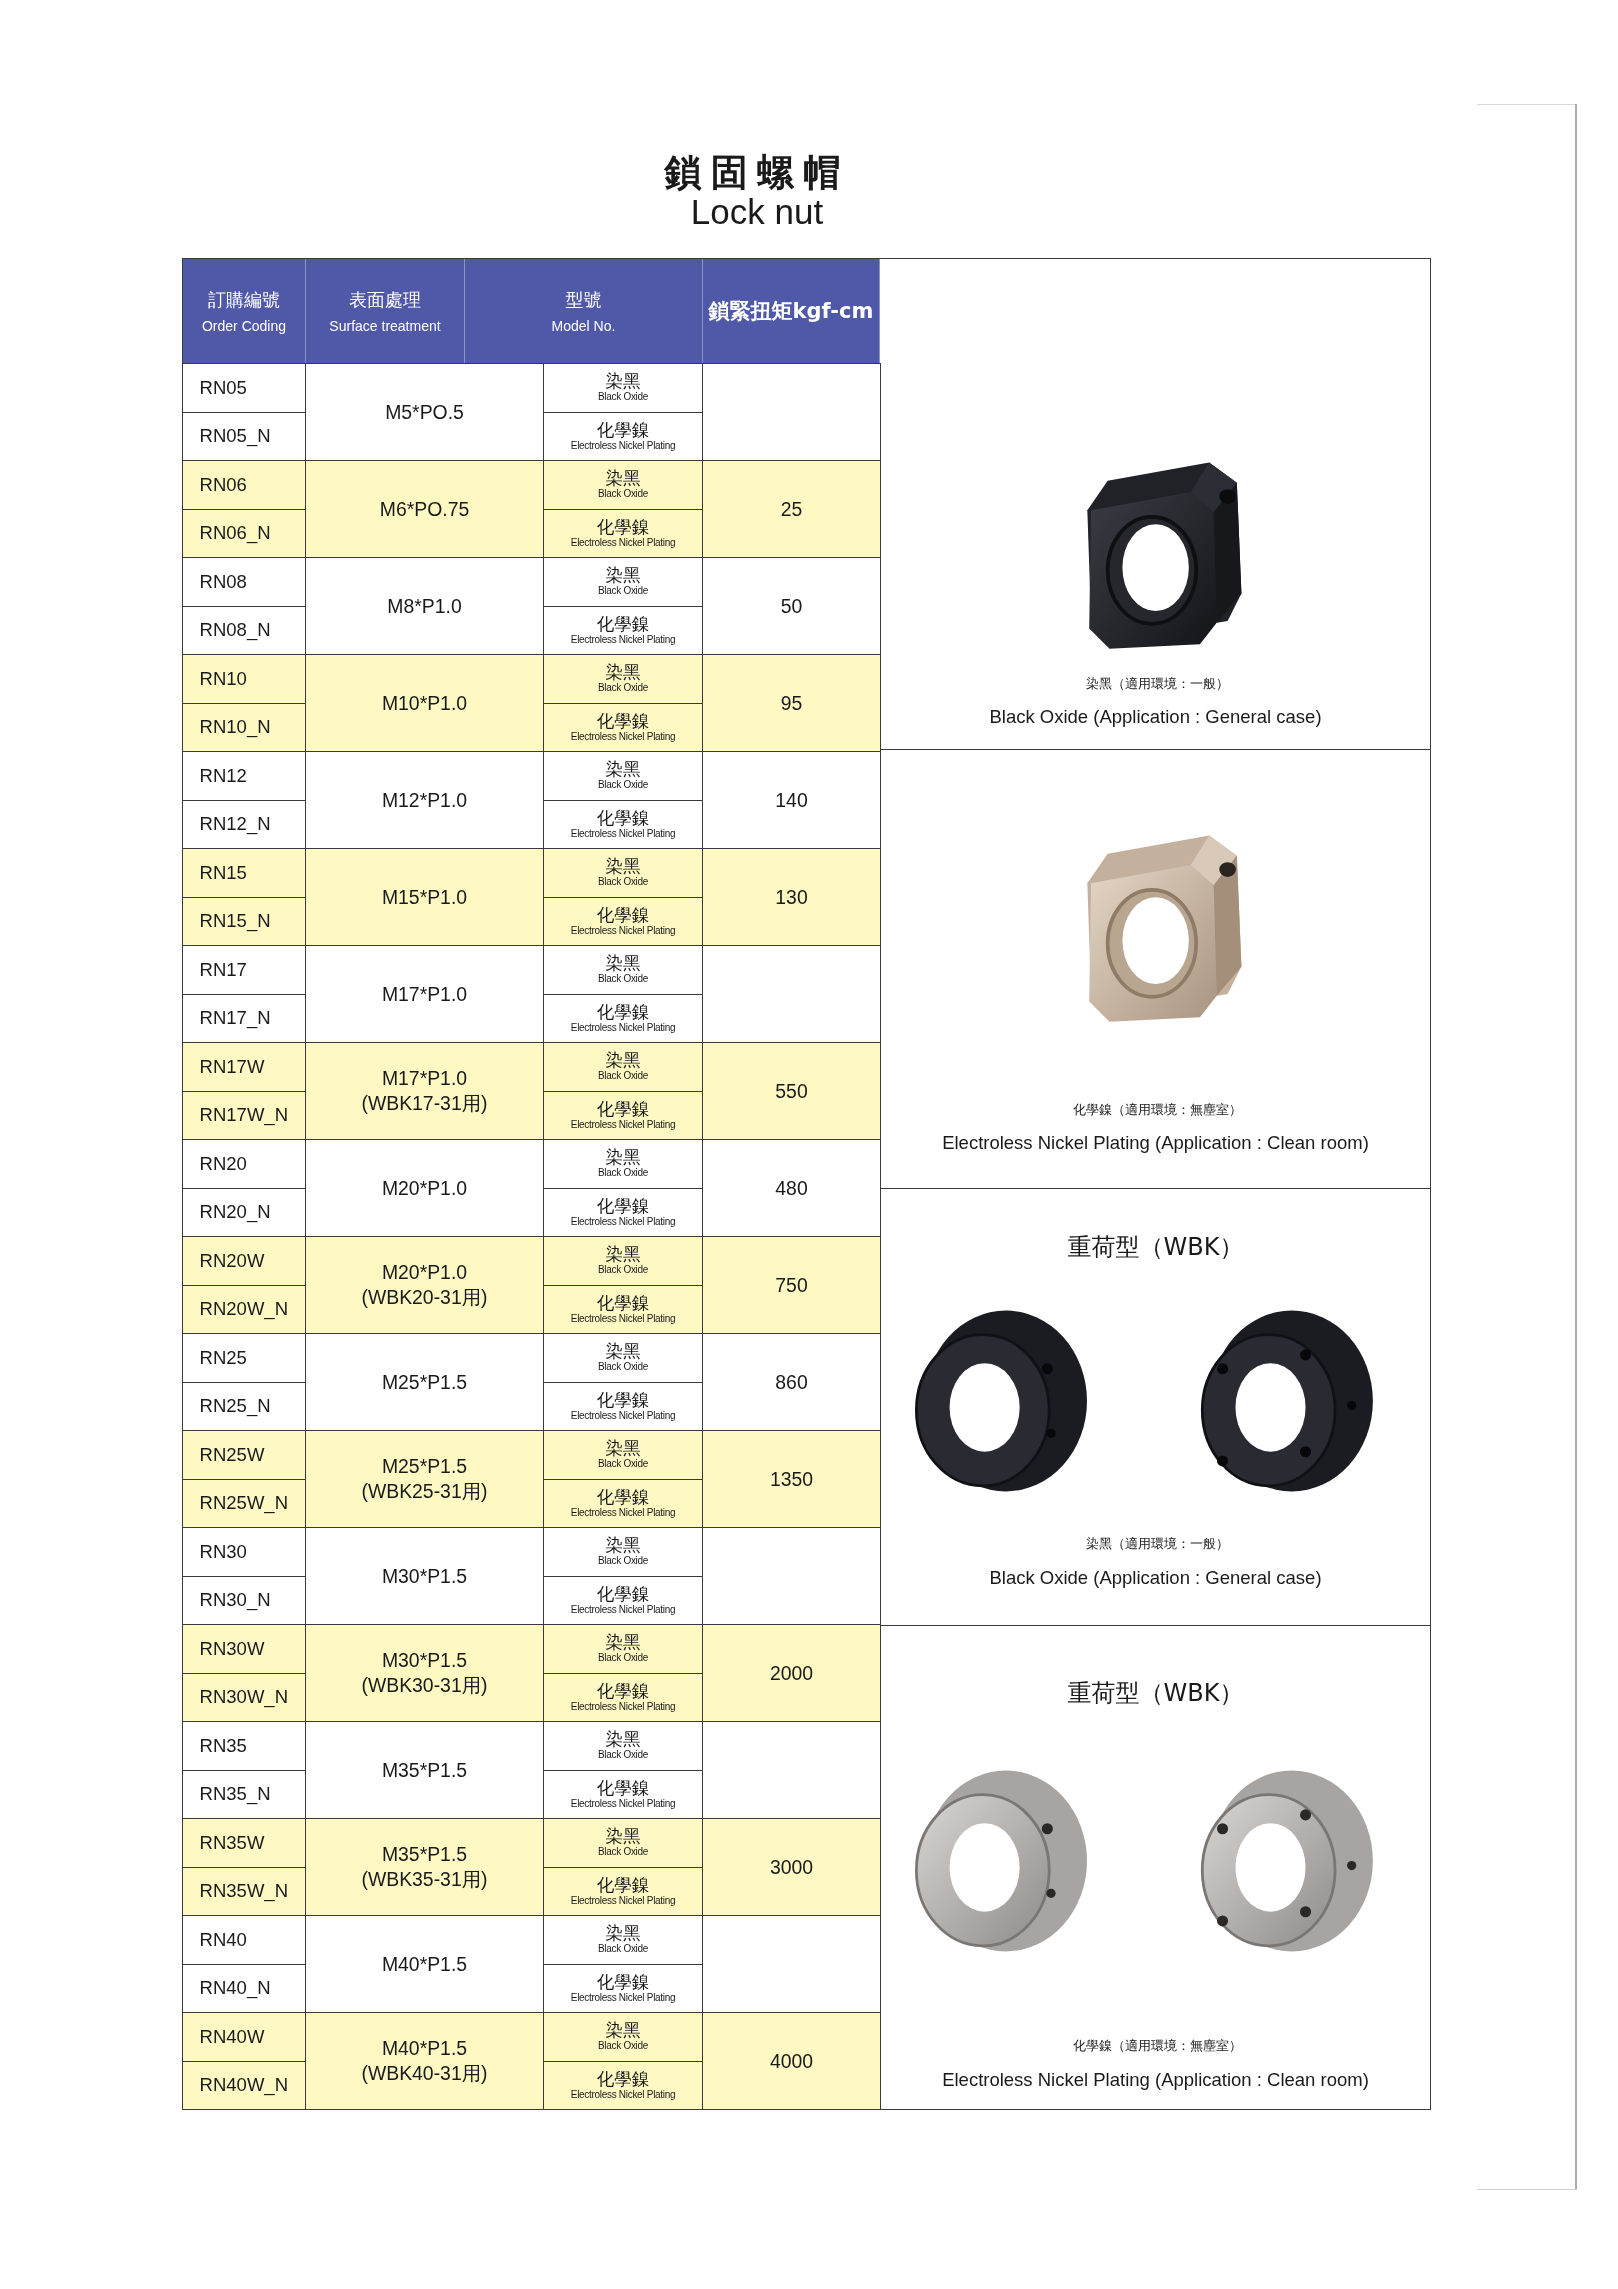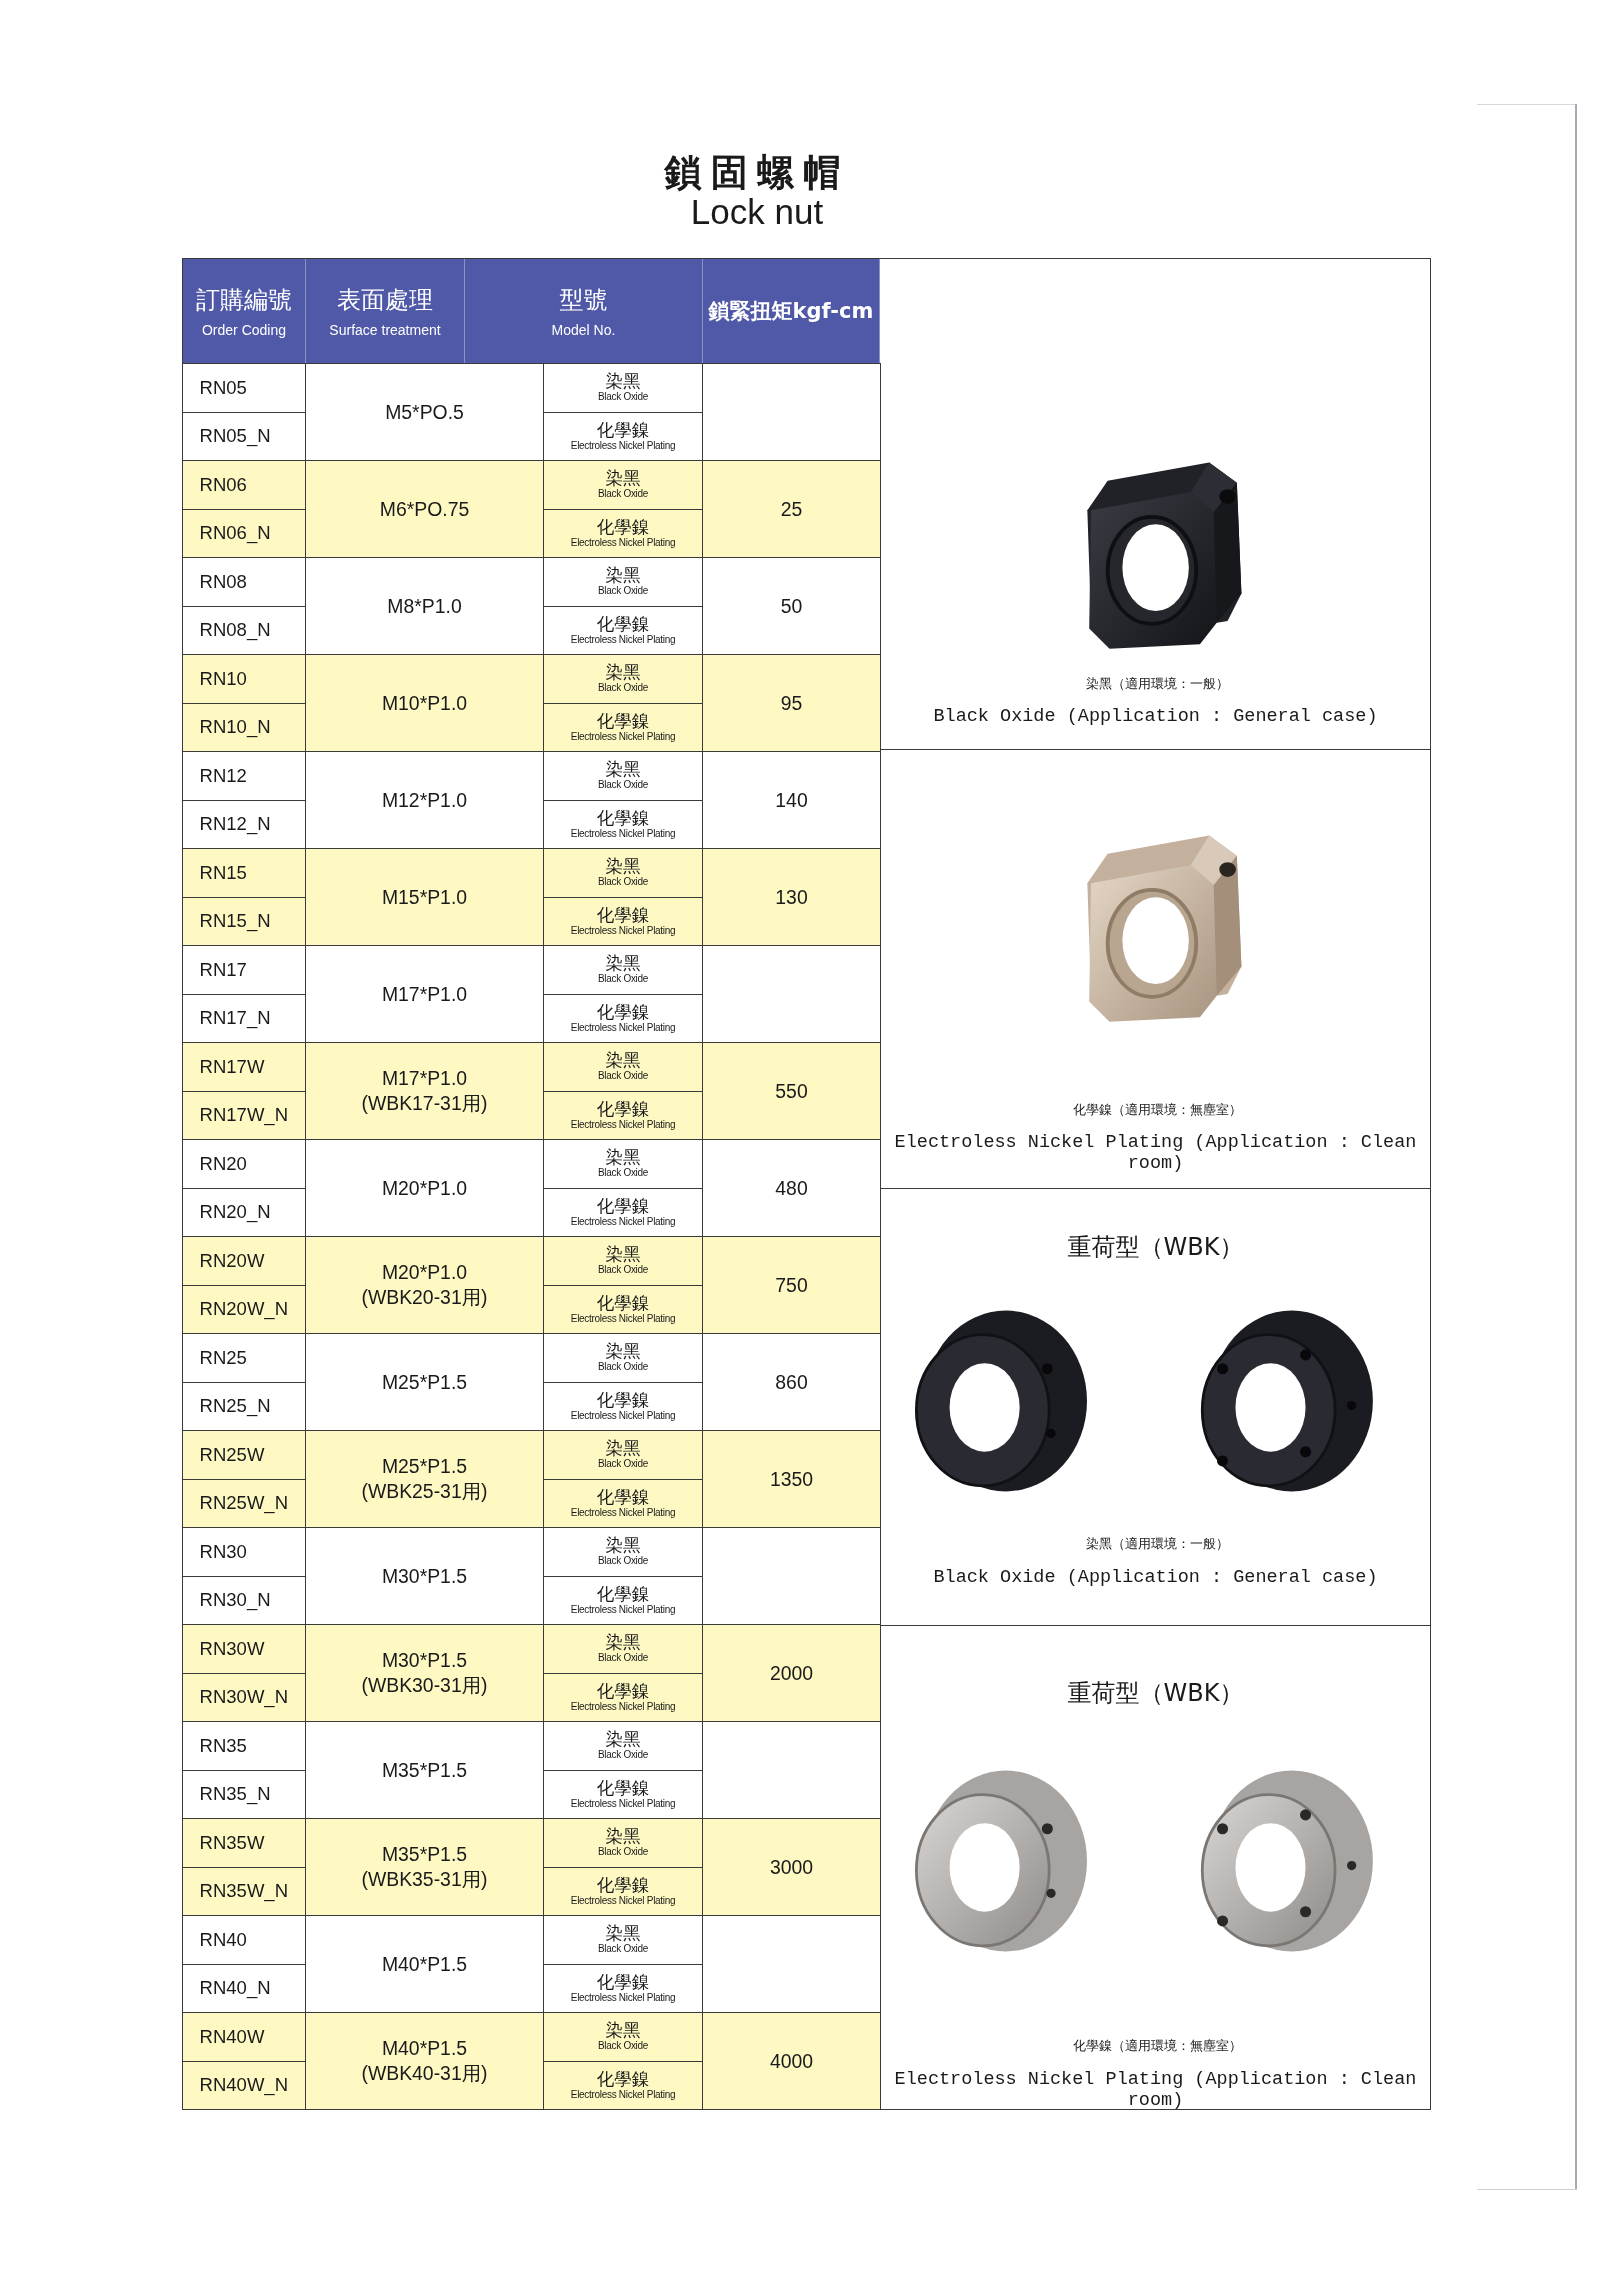--- a/index.html
+++ b/index.html
@@ -6,21 +6,21 @@
   body { width:1619px; height:2290px; position:relative; overflow:hidden; font-family:"Liberation Sans", "DejaVu Sans", sans-serif; color:#1a1a1a; }
   .page-edge-top { position:absolute; left:1477px; top:104px; width:100px; height:0.9px; background:#d8d8dc; }
   .page-edge-right { position:absolute; left:1575px; top:104px; width:1.8px; height:2086px; background:#a9aab4; }
   .page-edge-bottom { position:absolute; left:1477px; top:2189px; width:100px; height:0.9px; background:#d0d0d4; }
   .title { position:absolute; left:0; width:1514px; text-align:center; }
   .title-zh { top:148px; font-size:37px; letter-spacing:9.2px; font-weight:bold; font-family:"DejaVu Sans", sans-serif; }
   .title-en { top:192px; font-size:35px; }
   .table { position:absolute; left:182px; top:258px; width:1249px; border:1.8px solid #3a3a3a; box-sizing:border-box; }
   .hdr { display:flex; height:104px; }
   .hcell { background:#5059a8; color:#ffffff; border-right:0.9px solid #8d93c9; box-sizing:border-box; display:flex; flex-direction:column; align-items:center; justify-content:center; text-align:center; }
-  .hcell .zh { font-size:24px; font-family:Liberation Sans, sans-serif; }
+  .hcell .zh { font-size:18px; font-family:Liberation Sans, sans-serif; }
   .hcell .en { font-size:14px; margin-top:5.5px; }
   .hcell .single { font-size:21px; font-family:"DejaVu Sans", sans-serif;font-weight:bold; }
   .c1 { width:123px; } .c2 { width:238px; } .c3 { width:159px; } .c4 { width:177px; }
   .hblank { flex:1; background:#ffffff; }
   .body { display:flex; }
   .left { width:697px; }
   .group { display:flex; height:97px; border-top:1.8px solid #3a3a3a; box-sizing:border-box; }
   .group:first-child { border-top:1.8px solid #3a3a3a; }
   .group.shaded { background:#fef9c3; }
   .codes { width:123px; display:flex; flex-direction:column; border-right:1.8px solid #3a3a3a; box-sizing:border-box; }
@@ -31,21 +31,21 @@
   .sitem { flex:1; display:flex; flex-direction:column; align-items:center; justify-content:center; line-height:1; }
   .sitem + .sitem { border-top:1.8px solid #3a3a3a; }
   .sitem .zh { font-size:17.5px; font-family:"DejaVu Sans", sans-serif; }
   .sitem .en { font-size:10px; margin-top:1.8px; letter-spacing:-0.3px; }
   .torque { width:177px; display:flex; align-items:center; justify-content:center; font-size:19.4px; box-sizing:border-box; }
   .right { flex:1; border-left:1.8px solid #3a3a3a; display:flex; flex-direction:column; }
   .panel { position:relative; box-sizing:border-box; display:flex; flex-direction:column; align-items:center; }
   .panel + .panel { border-top:1.8px solid #3a3a3a; }
   .p1 { height:386px; } .p2 { height:439px; } .p3 { height:437px; } .p4 { flex:1; }
   .panel .cap-zh { position:absolute; left:4px; right:0; text-align:center; font-size:13px; font-family:"DejaVu Sans", sans-serif; }
-  .panel .cap-en { position:absolute; left:0; right:0; text-align:center; font-size:18.5px;font-family:Liberation Mono, monospace; }
+  .panel .cap-en { position:absolute; left:0; right:0; text-align:center; font-size:18.5px; }
   .panel .heading { position:absolute; left:0; right:0; text-align:center; font-size:24px; font-family:"DejaVu Sans", sans-serif; }
   .img { position:absolute; }
 </style>
 </head>
 <body>
 
 <div class="page-edge-top"></div>
 <div class="page-edge-right"></div>
 <div class="page-edge-bottom"></div>
 

